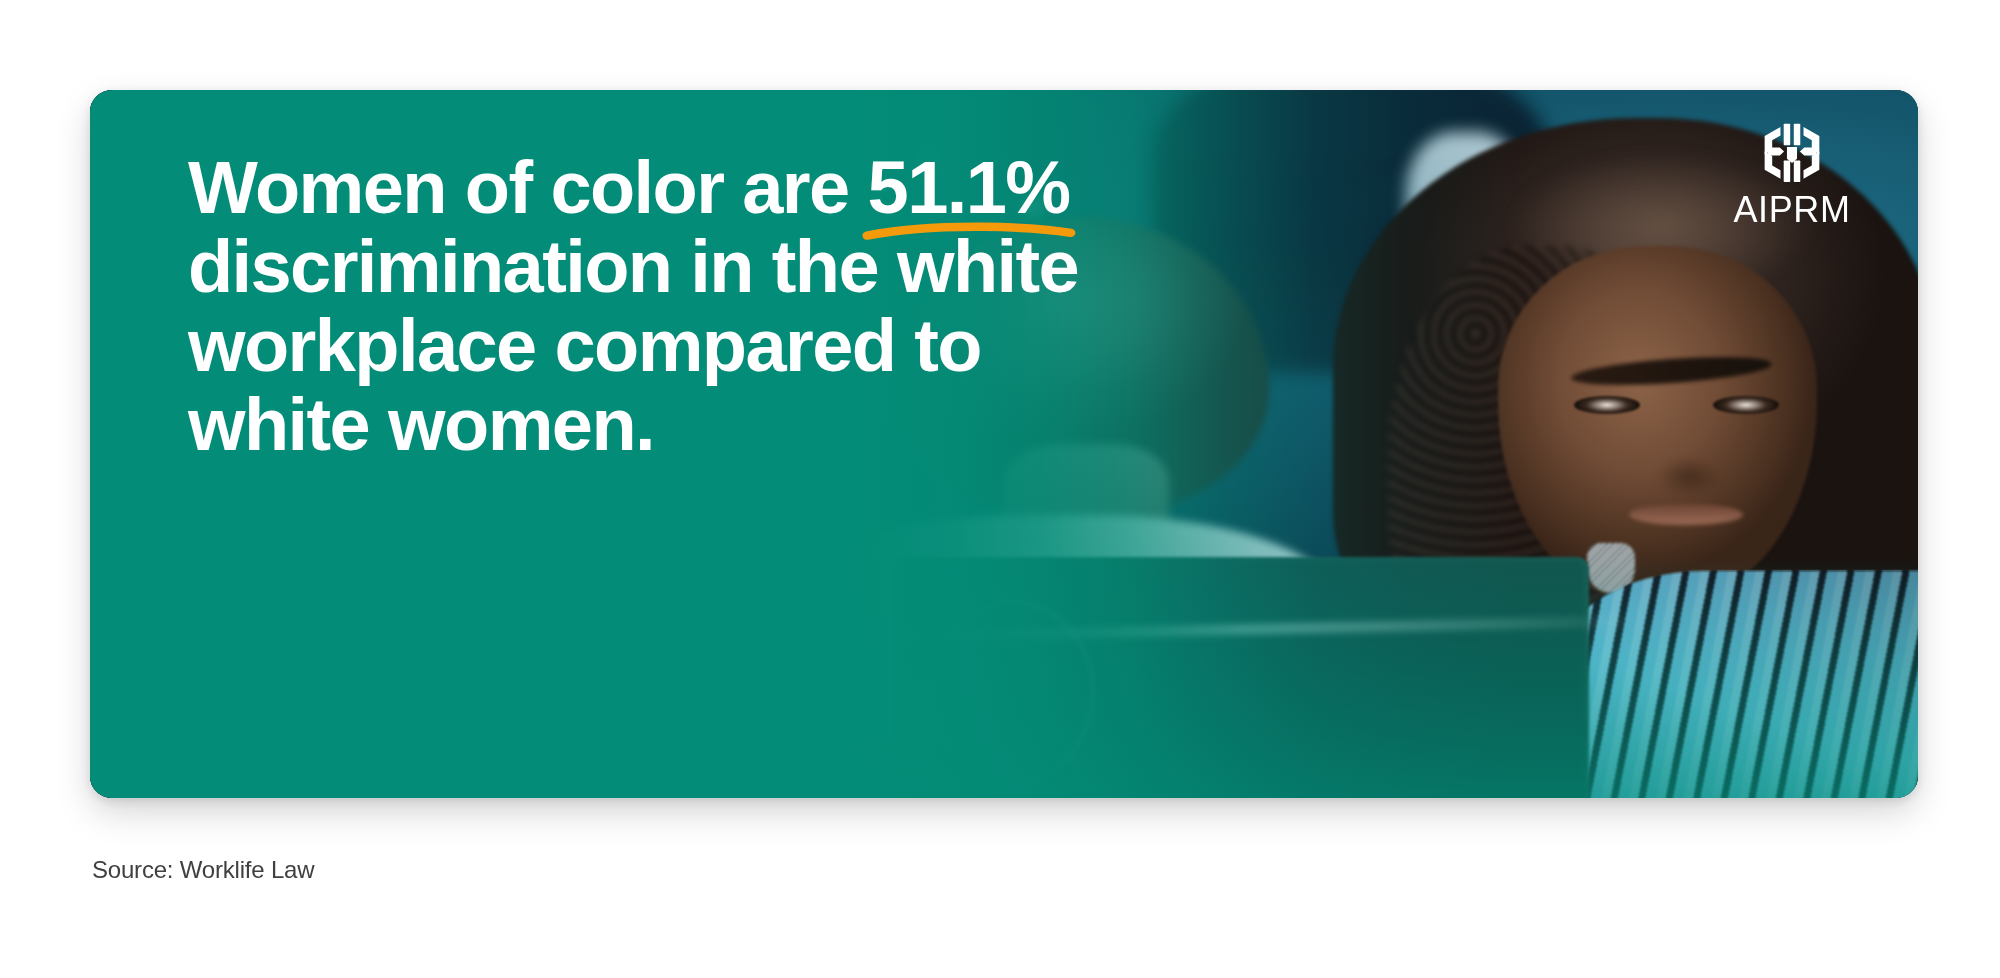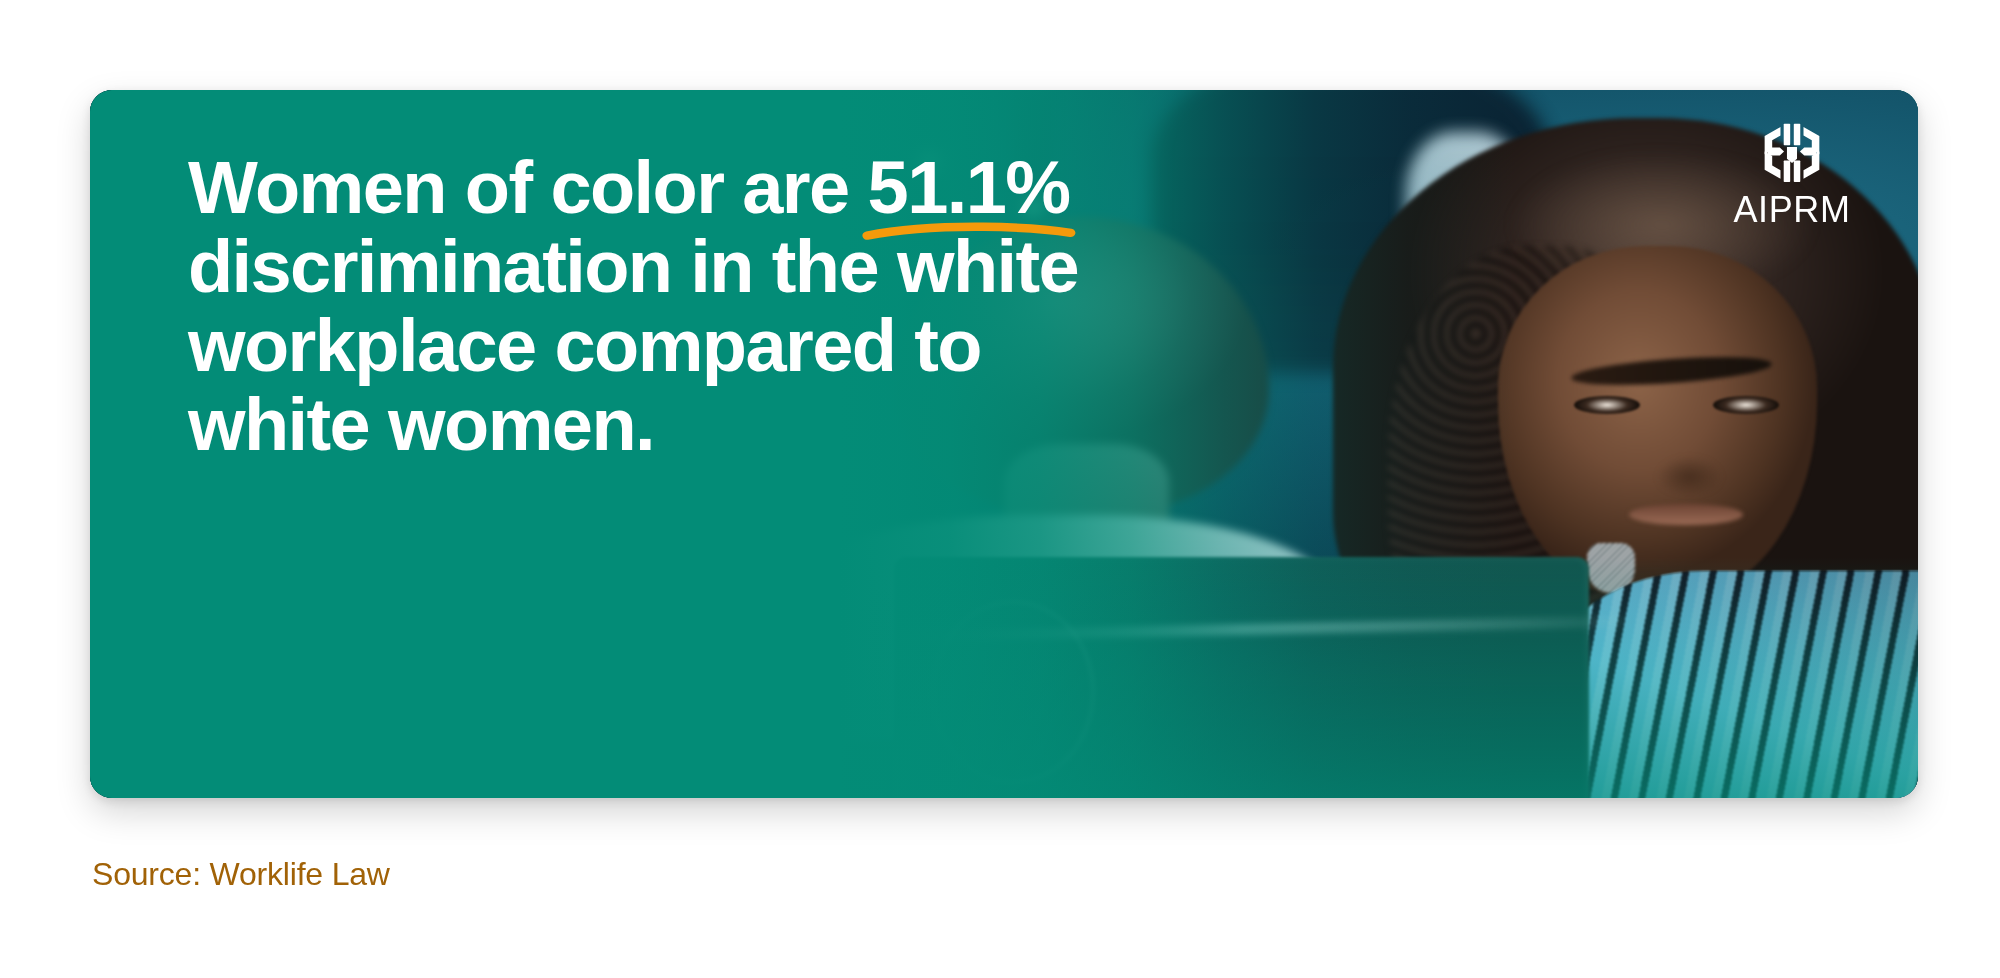--- a/index.html
+++ b/index.html
@@ -236,24 +236,24 @@
     font-weight:400;
     font-size:36px;
     letter-spacing:0.6px;
     line-height:1;
   }
 
   
   .source {
     position:absolute;
     left:92px; top:856px;
-    color:#a16207;
+    color:#404040;
     font-family:"Liberation Sans", sans-serif;
     font-weight:400;
-    font-size:32px;
+    font-size:24px;
     letter-spacing:-0.2px;
   }
 </style>
 </head>
 <body>
 
 <div class="stage">
 
   <div class="card">
 

